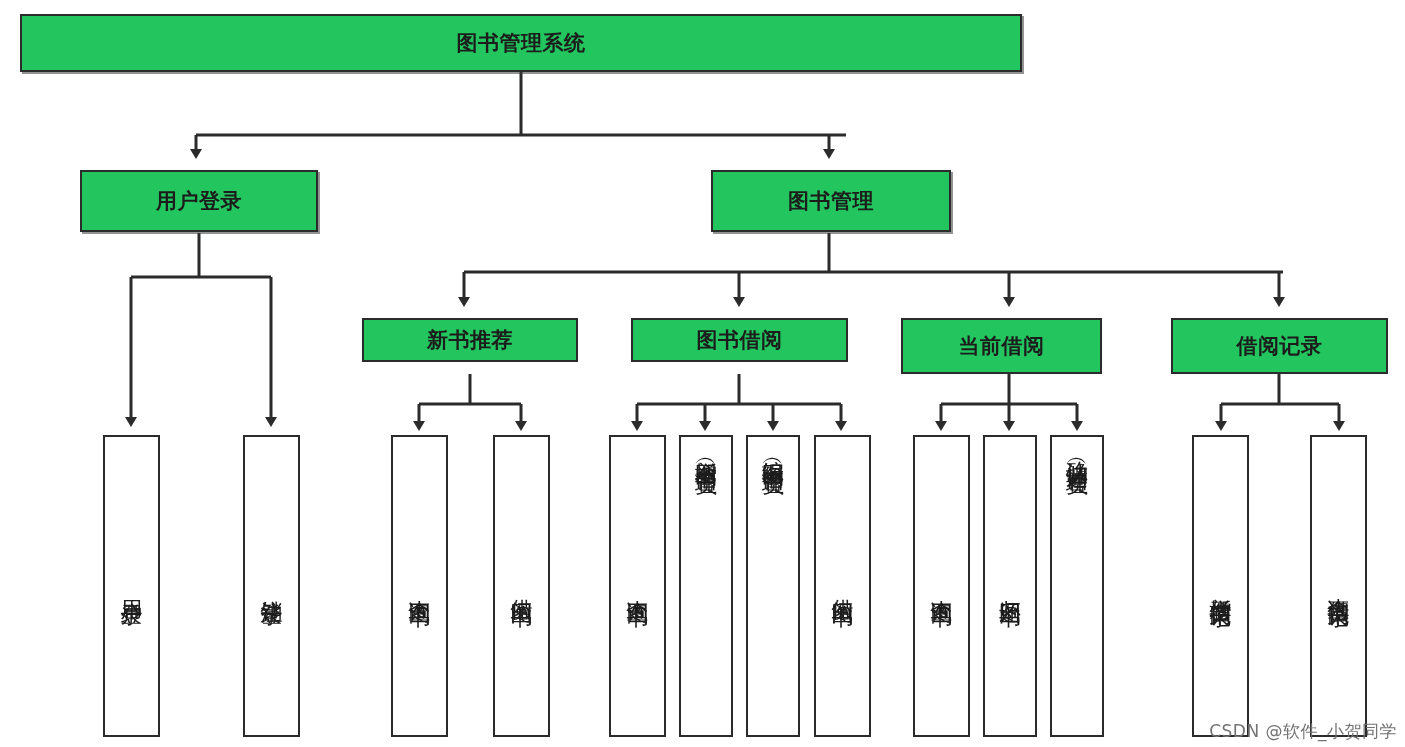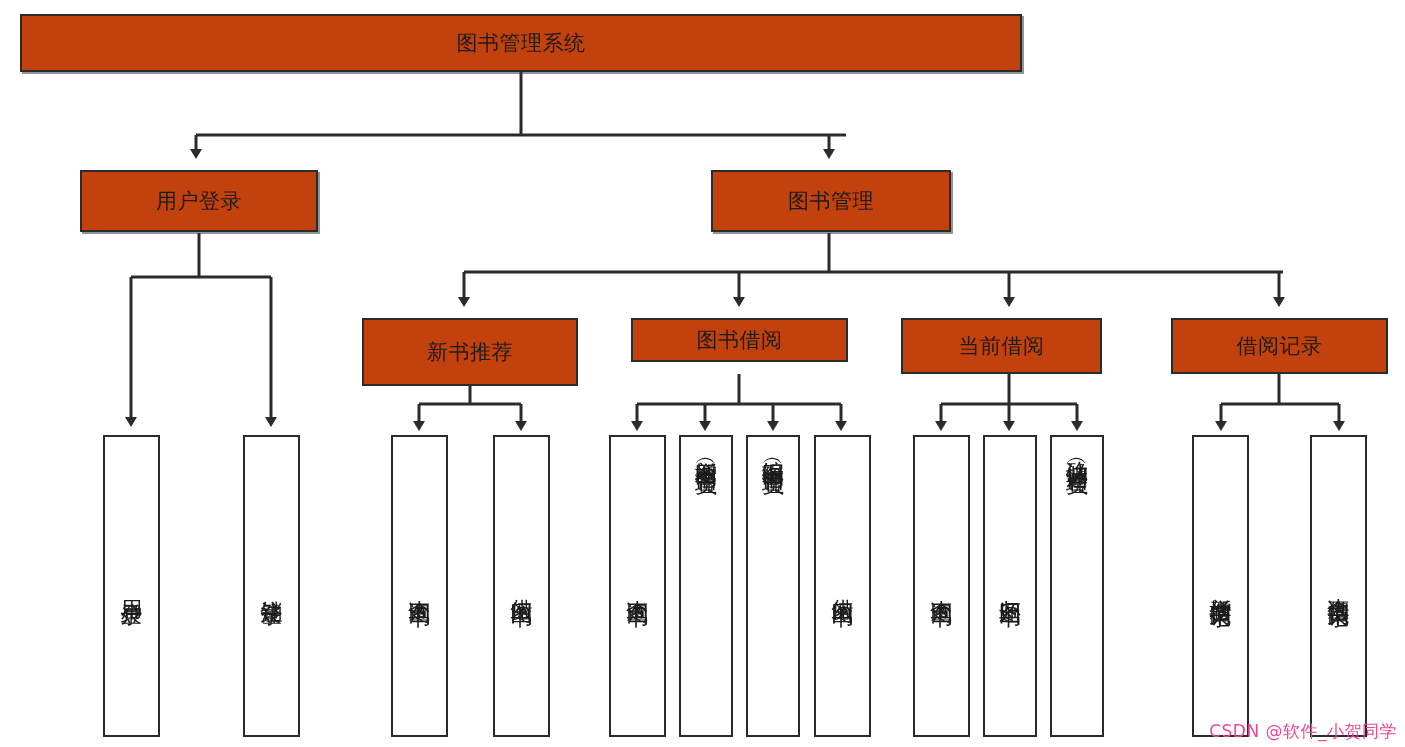--- a/index.html
+++ b/index.html
@@ -21,26 +21,27 @@
     position: absolute;
     left: 0;
     top: 0;
     width: 1405px;
     height: 747px;
     pointer-events: none;
   }
   .node {
     position: absolute;
     box-sizing: border-box;
-    background: #c2410c;
+    background: #22c55e;
     border: 2.5px solid #2b2b2b;
     display: flex;
     align-items: center;
     justify-content: center;
     color: #1c1c1c;
+    font-weight: bold;
   }
   
   .node.shadowed {
     box-shadow: 2px 2px 0 0 rgba(60,60,60,0.55);
   }
   .node .label {
     font-size: 21px;
     line-height: 1.15;
     letter-spacing: 0.5px;
     white-space: nowrap;
@@ -65,21 +66,21 @@
     letter-spacing: 2px;
     color: #1c1c1c;
     white-space: nowrap;
   }
   .leaf.top .vlabel { padding-top: 6px; }
   #watermark {
     position: absolute;
     right: 8px;
     bottom: 4px;
     font-size: 17px;
-    color: #ec4899;
+    color: #737373;
     letter-spacing: 0.5px;
     white-space: nowrap;
   }
 </style>
 </head>
 <body>
 
 <div id="canvas">
 
   <svg class="wires" viewBox="0 0 1405 747">
@@ -137,21 +138,21 @@
   </div>
 
   <div class="node shadowed" style="left:80px; top:170px; width:238px; height:62px;">
     <span class="label">用户登录</span>
   </div>
 
   <div class="node shadowed" style="left:711px; top:170px; width:240px; height:62px;">
     <span class="label">图书管理</span>
   </div>
 
-  <div class="node" style="left:362px; top:318px; width:216px; height:68px;">
+  <div class="node" style="left:362px; top:318px; width:216px; height:44px;">
     <span class="label">新书推荐</span>
   </div>
 
   <div class="node" style="left:631px; top:318px; width:217px; height:44px;">
     <span class="label">图书借阅</span>
   </div>
 
   <div class="node" style="left:901px; top:318px; width:201px; height:56px;">
     <span class="label">当前借阅</span>
   </div>

